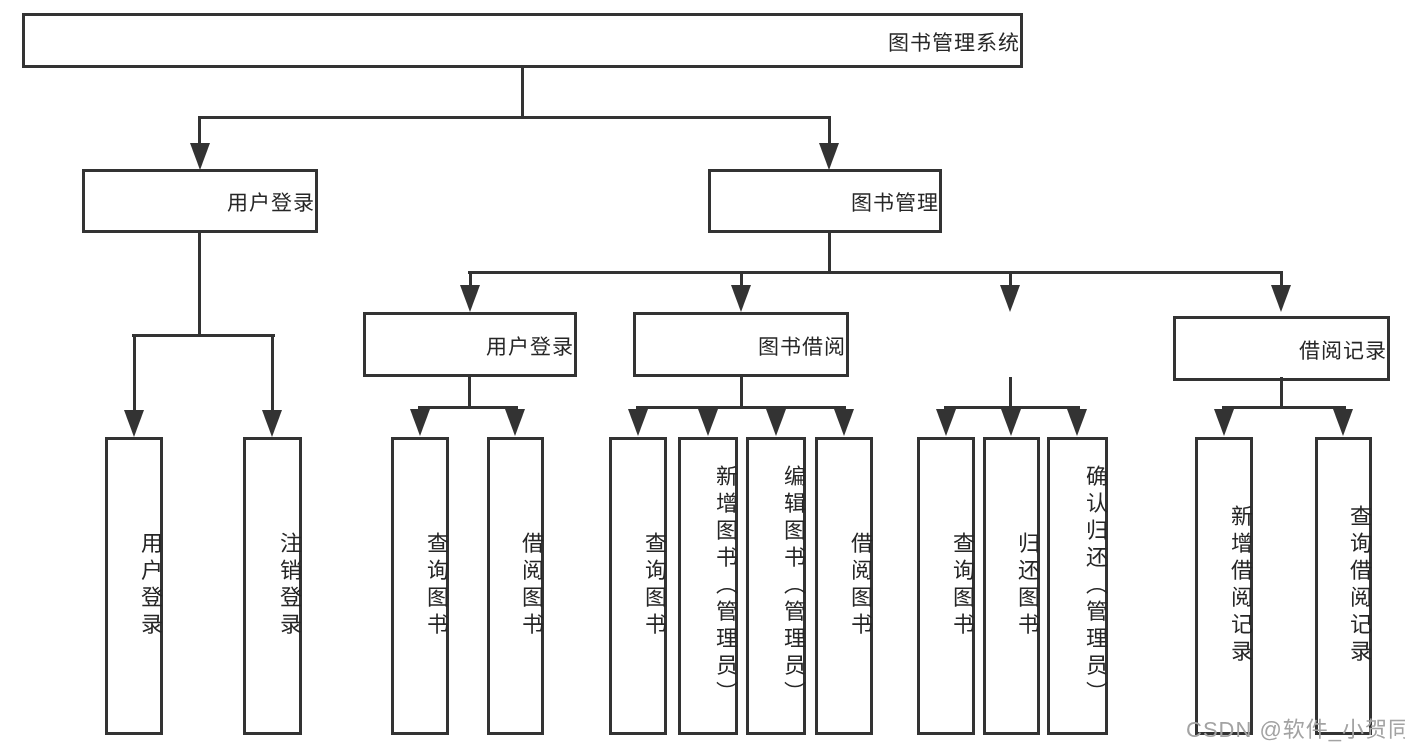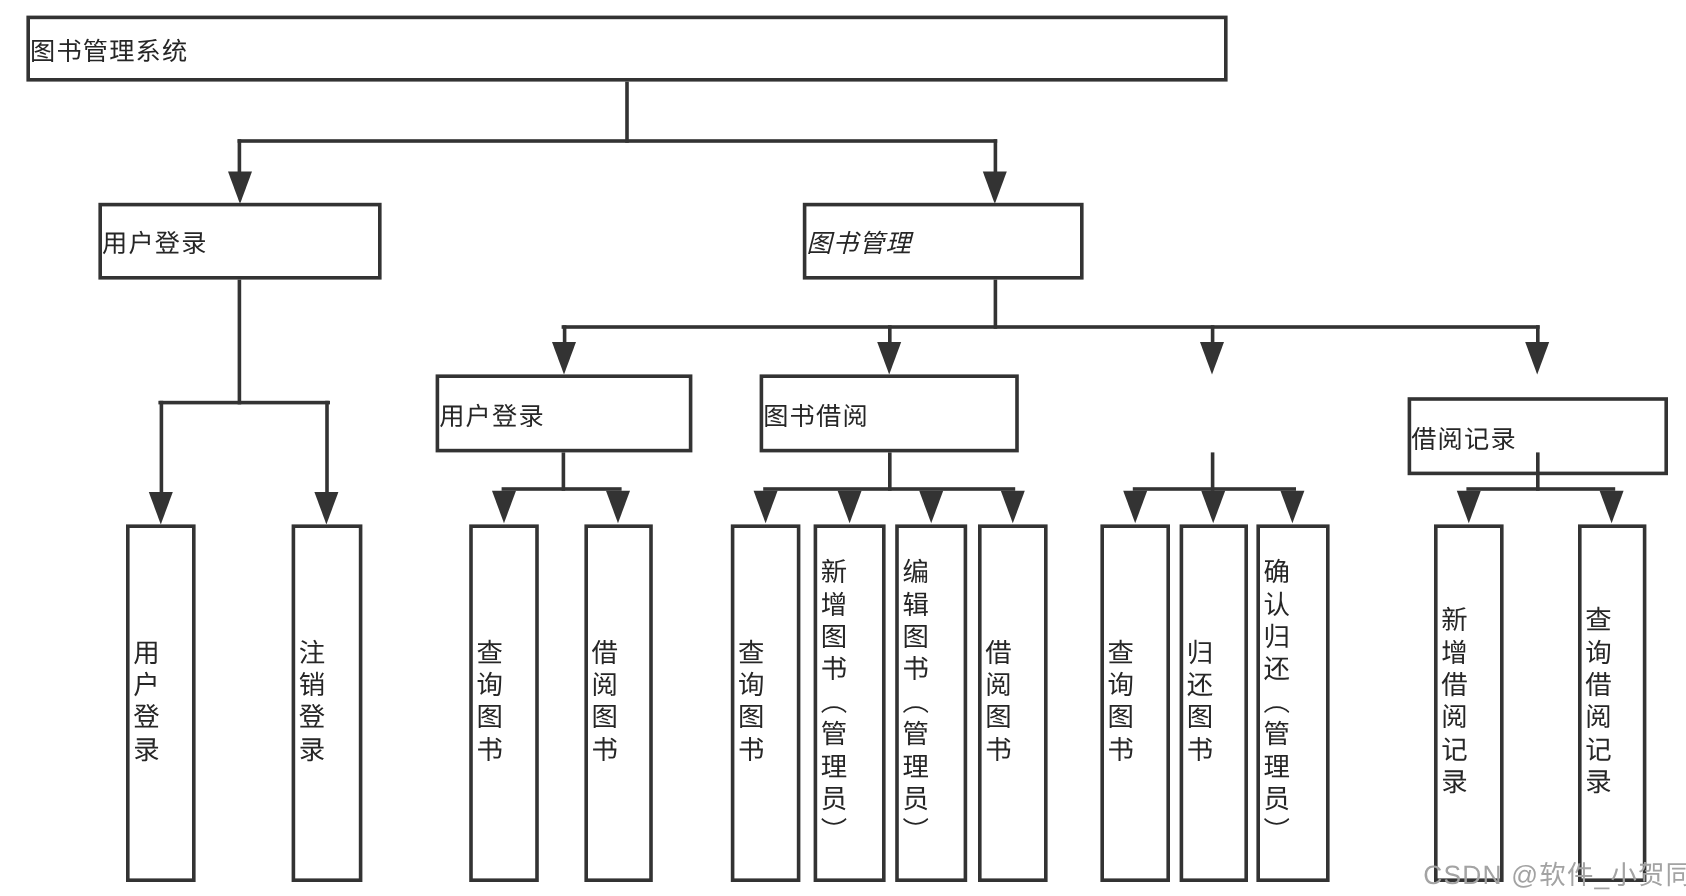--- a/index.html
+++ b/index.html
@@ -2,21 +2,21 @@
 <html lang="zh-CN"><head>
 <meta charset="utf-8">
 <style>
   html,body { margin:0; padding:0; background:#ffffff; }
   .stage {
     position:relative; width:1405px; height:747px; background:#ffffff;
     font-family:"Liberation Sans","DejaVu Sans",sans-serif; overflow:hidden;
   }
   .box {
     position:absolute; box-sizing:border-box; background:#ffffff;
-    border:3px solid #333333; display:flex; align-items:center; justify-content:flex-start;
+    border:3px solid #333333; display:flex; align-items:center; justify-content:flex-end;
   }
   .lbl { font-size:21px; color:#262626; letter-spacing:1px; white-space:nowrap; }
   .vtext {
     writing-mode:vertical-rl; text-orientation:mixed;
     font-size:22px; color:#262626; letter-spacing:5px; line-height:1;
   }
   .hline { position:absolute; height:3px; background:#333333; }
   .vline { position:absolute; width:3px; background:#333333; }
   .arrow {
     position:absolute; width:0; height:0;
@@ -37,21 +37,21 @@
   <div class="vline" style="left:521px; top:68px; height:51px;"></div>
   <div class="hline" style="left:198px; top:116px; width:633px;"></div>
   <div class="vline" style="left:198px; top:116px; height:28px;"></div>
   <div class="arrow" style="left:190px; top:143px;"></div>
   <div class="vline" style="left:828px; top:116px; height:28px;"></div>
   <div class="arrow" style="left:819px; top:143px;"></div>
 
   <div class="box" style="left:82px; top:169px; width:236px; height:64px;">
     <span class="lbl">用户登录</span>
   </div>
-  <div class="box" style="left:669px; top:169px; width:234px; height:64px;font-style:italic;">
+  <div class="box" style="left:708px; top:169px; width:234px; height:64px;">
     <span class="lbl">图书管理</span>
   </div>
 
   <div class="vline" style="left:198px; top:233px; height:104px;"></div>
   <div class="hline" style="left:132px; top:334px; width:143px;"></div>
   <div class="vline" style="left:133px; top:334px; height:78px;"></div>
   <div class="arrow" style="left:124px; top:410px;"></div>
   <div class="vline" style="left:271px; top:334px; height:78px;"></div>
   <div class="arrow" style="left:262px; top:410px;"></div>
 
@@ -65,21 +65,21 @@
   <div class="arrow" style="left:1000px; top:285px;"></div>
   <div class="vline" style="left:1280px; top:271px; height:16px;"></div>
   <div class="arrow" style="left:1271px; top:285px;"></div>
 
   <div class="box" style="left:363px; top:312px; width:214px; height:65px;">
     <span class="lbl">用户登录</span>
   </div>
   <div class="box" style="left:633px; top:312px; width:216px; height:65px;">
     <span class="lbl">图书借阅</span>
   </div>
-  <div class="box" style="left:1173px; top:331px; width:217px; height:65px;">
+  <div class="box" style="left:1173px; top:316px; width:217px; height:65px;">
     <span class="lbl">借阅记录</span>
   </div>
 
   <div class="vline" style="left:468px; top:377px; height:32px;"></div>
   <div class="vline" style="left:740px; top:377px; height:32px;"></div>
   <div class="vline" style="left:1009px; top:377px; height:32px;"></div>
   <div class="vline" style="left:1280px; top:377px; height:32px;"></div>
 
   <div class="hline" style="left:418px; top:406px; width:100px;"></div>
   <div class="hline" style="left:636px; top:406px; width:210px;"></div>

